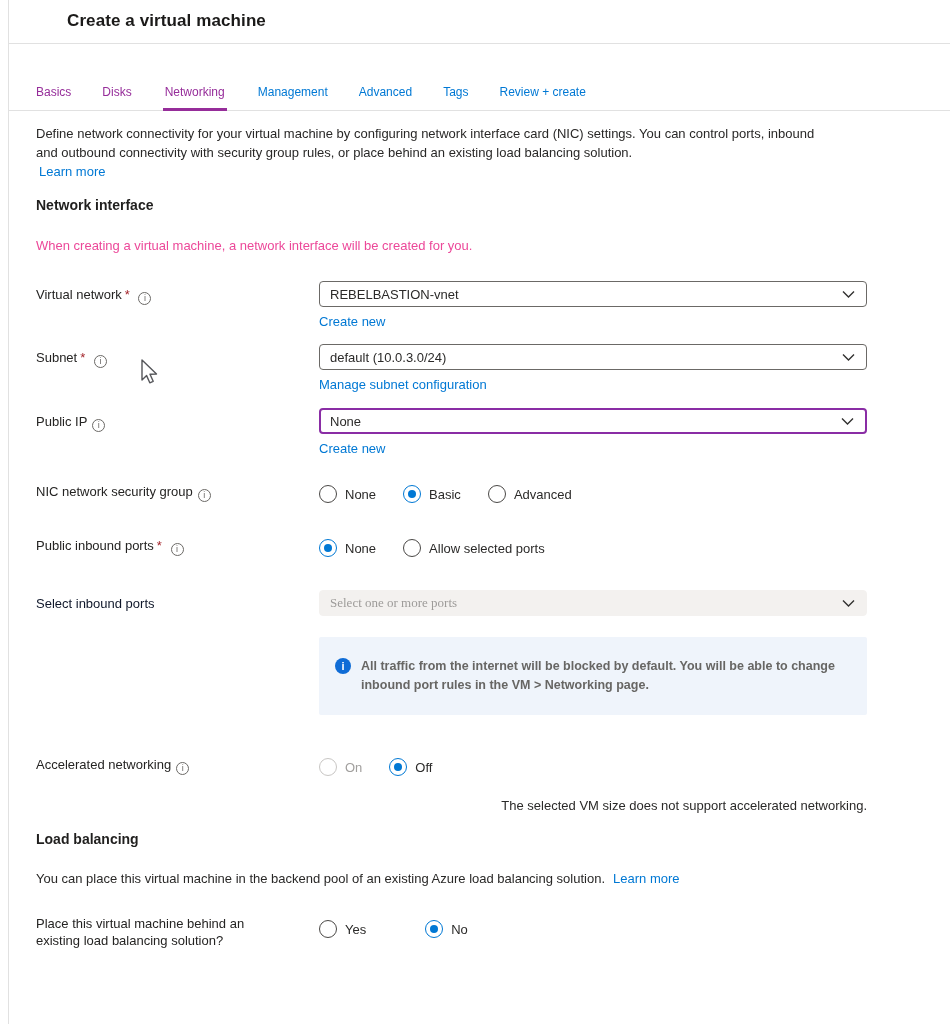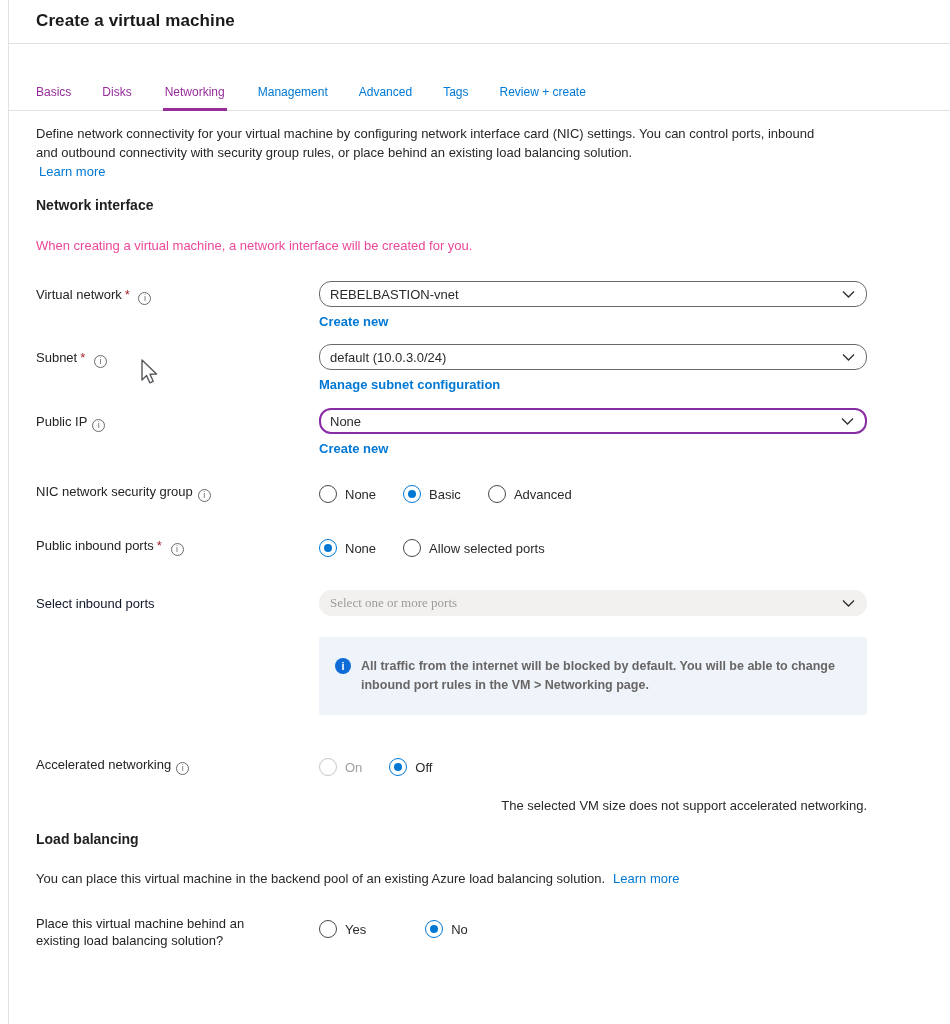--- a/index.html
+++ b/index.html
@@ -20,20 +20,21 @@
   
   .titlebar {
     padding: 11px 0 12px 27px;
     border-bottom: 1px solid #e1e1e1;
   }
   .titlebar h1 {
     font-size: 17px;
     font-weight: 700;
     color: #1b1a19;
     letter-spacing: 0.1px;
+    margin-left: 31px;
   }
   
   .tabs {
     margin-top: 41px;
     padding-left: 27px;
     border-bottom: 1px solid #e1e1e1;
     display: flex;
     gap: 31px;
   }
   .tab {
@@ -98,21 +99,21 @@
     vertical-align: -2px;
     cursor: default;
   }
   .form-control { width: 548px; }
 
   
   .dropdown {
     position: relative;
     height: 26px;
     border: 1px solid #6b6966;
-    border-radius: 12px;
+    border-radius: 4px;
     background: #fff;
     display: flex;
     align-items: center;
     padding: 0 30px 0 10px;
     cursor: pointer;
   }
   .dropdown.focused { border: 2px solid #8a2da5; padding-left: 9px; }
   .dropdown.disabled {
     background: #f3f1ef;
     border-color: #f3f1ef;
@@ -123,21 +124,21 @@
   .dd-chevron {
     position: absolute;
     right: 11px; top: 50%;
     margin-top: -4px;
     width: 13px; height: 9px;
   }
   .field-link {
     display: inline-block;
     margin-top: 7px;
     color: #0078d4;
-    font-weight: 700;
+    font-weight: 400;
     text-decoration: none;
     cursor: pointer;
   }
 
   
   .radio-group { display: flex; align-items: center; padding-top: 3px; }
   .opt { display: flex; align-items: center; margin-right: 27px; cursor: pointer; }
   .radio {
     width: 18px; height: 18px;
     border: 1px solid #4a4846;

